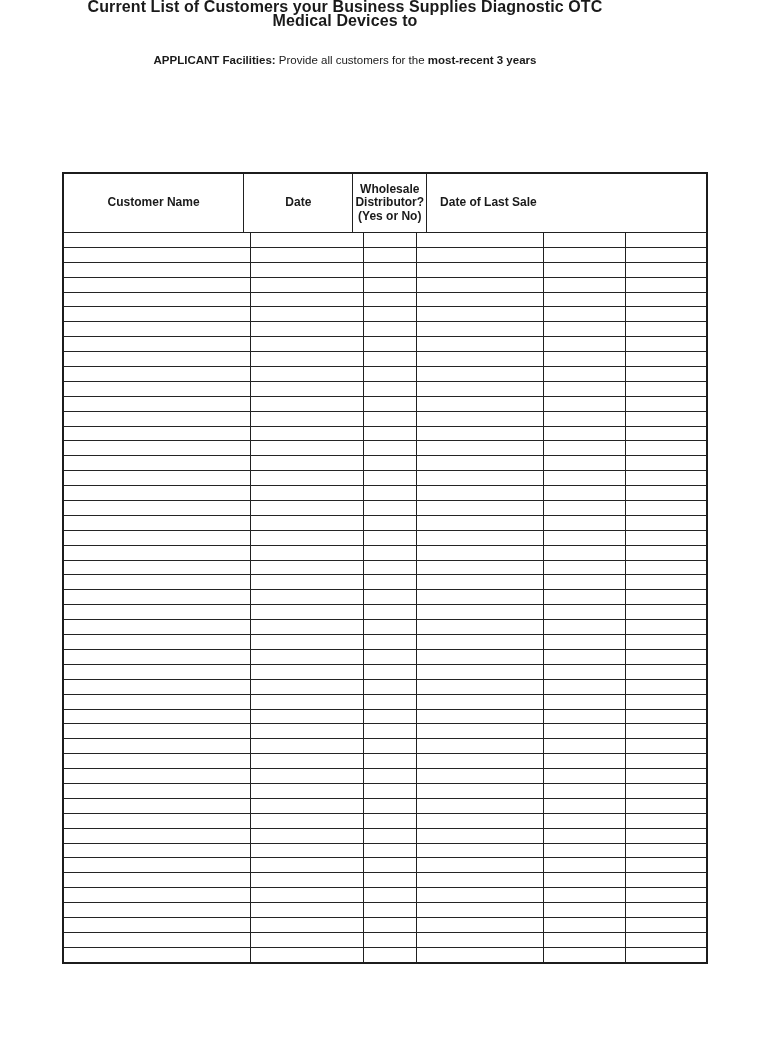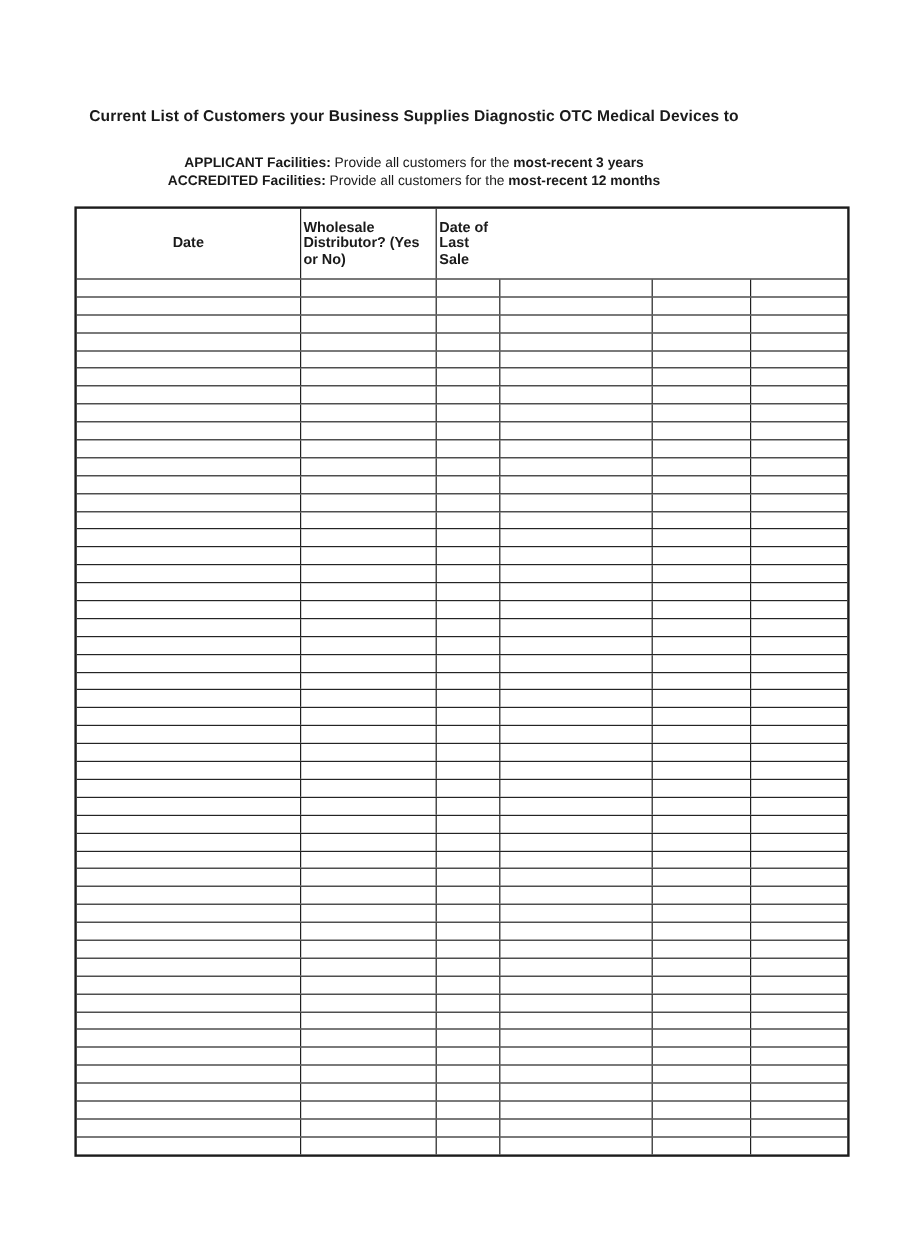--- a/index.html
+++ b/index.html
@@ -17,22 +17,21 @@
   }
   
   .doc-text {
     position: absolute;
     left: 62px;
     top: 0;
     width: 566px;
     text-align: center;
   }
   .title {
-    margin-top: 90px;
-    font-size: 13px;
+    font-size: 16px;
     font-weight: bold;
     line-height: 14px;
     letter-spacing: 0.1px;
   }
   .instructions {
     margin-top: 25px;
     font-size: 11.5px;
     line-height: 14.5px;
   }
   .b { font-weight: bold; }
@@ -60,20 +59,21 @@
     height: 59px;
     border-bottom: 1px solid #212121;
     font-size: 12px;
     font-weight: bold;
     line-height: 13.5px;
   }
   .t-head > div {
     display: flex;
     align-items: center;
     justify-content: center;
+    text-align: center;
     padding: 1px 2px;
   }
   .t-body {
     flex: 1;
     display: flex;
     flex-direction: column;
   }
   .t-data {
     flex: 1;
     border-bottom: 1px solid #242424;
@@ -84,28 +84,26 @@
 <body>
 
 <div class="page">
 
   <div class="doc-text">
     <div class="title">Current List of Customers your Business Supplies Diagnostic OTC Medical Devices to</div>
     <div class="instructions">
       <div>
         <span class="b">APPLICANT Facilities:</span><span> Provide all customers for the </span><span class="b">most-recent 3 years</span>
       </div>
-      <div>
-        <span class="b">ACCREDITED Facilities:</span><span> Provide all customers for the </span><span class="b">most-recent 12 months</span>
-      </div>
     </div>
   </div>
 
   <div class="customer-table">
     <div class="t-row t-head">
+      <div>Customer Name</div>
       <div>Date</div>
       <div>Wholesale Distributor? (Yes or No)</div>
       <div>Date of Last Sale</div>
     </div>
     <div class="t-body">
   <div class="t-row t-data">
     <div></div>
     <div></div>
     <div></div>
     <div></div>

